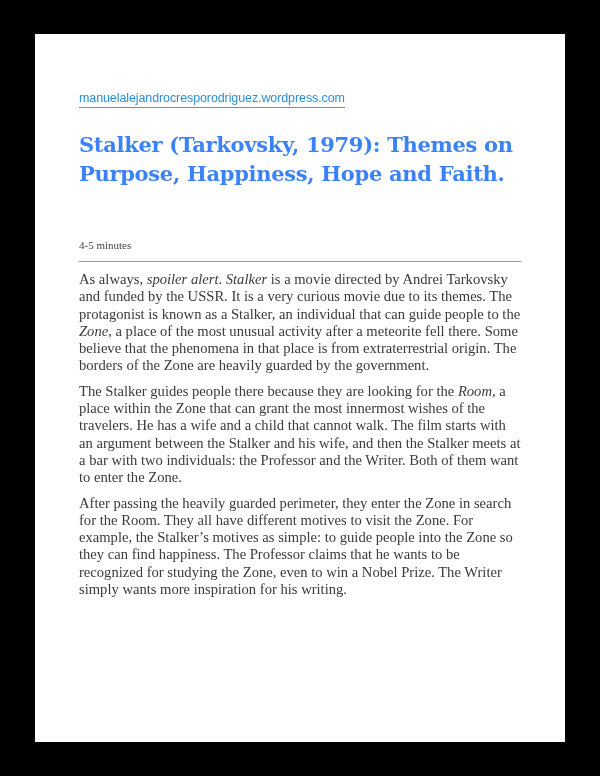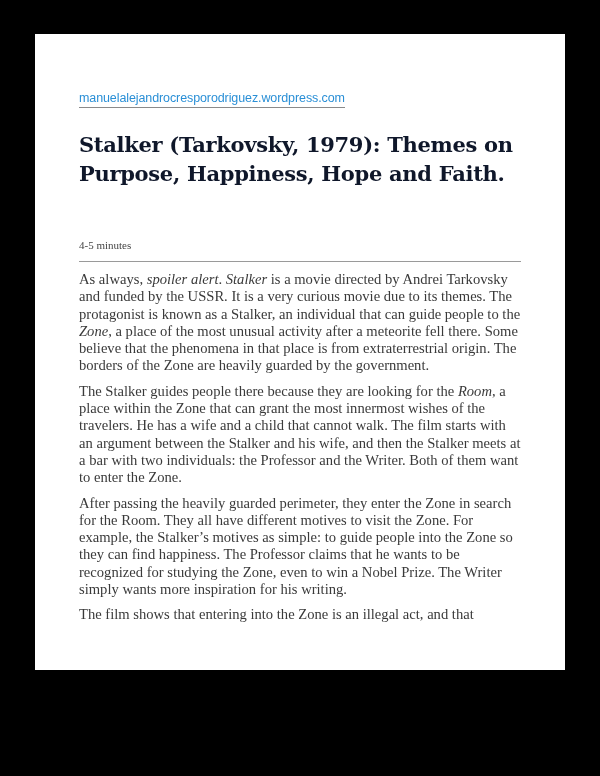--- a/index.html
+++ b/index.html
@@ -1,30 +1,30 @@
 <!DOCTYPE html>
 <html><head>
 <meta charset="utf-8">
 <style>
   html, body { margin:0; padding:0; background:#000; }
   body { width:600px; height:776px; position:relative; overflow:hidden; }
   .page {
-    position:absolute; left:35px; top:34px; width:530px; height:636px;
+    position:absolute; left:35px; top:34px; width:530px; height:708px;
     background:#fff; overflow:hidden;
   }
   .source {
     position:absolute; left:44px; top:57px;
     font-family:"Liberation Sans", sans-serif; font-size:12.5px;
     color:#2a8fd6; text-decoration:none; letter-spacing:-0.1px;
     padding-bottom:2px; border-bottom:1.5px solid #8a8a8a; white-space:nowrap;
   }
   .title {
     position:absolute; left:44px; top:96px; width:444px; margin:0;
     font-family:"DejaVu Serif", serif; font-weight:bold; font-size:21px;
-    line-height:29px; color:#0f172a; letter-spacing:-0.3px;
+    line-height:29px; color:#3b82f6; letter-spacing:-0.3px;
   }
   .readtime {
     position:absolute; left:44px; top:205px;
     font-family:"Liberation Serif", serif; font-size:11px; color:#444;
   }
   .rule {
     position:absolute; left:44px; top:227px; width:442px; height:0;
     border-top:1.5px solid #9a9a9a;
   }
   .body {
@@ -40,15 +40,14 @@
 
 <div class="page">
   <a class="source">manuelalejandrocresporodriguez.wordpress.com</a>
   <h1 class="title">Stalker (Tarkovsky, 1979): Themes on Purpose, Happiness, Hope and Faith.</h1>
   <div class="readtime">4-5 minutes</div>
   <div class="rule"></div>
   <div class="body">
     <p><span>As always, </span><em>spoiler alert</em><span>. </span><em>Stalker</em><span> is a movie directed by Andrei Tarkovsky and funded by the USSR. It is a very curious movie due to its themes. The protagonist is known as a Stalker, an individual that can guide people to the </span><em>Zone</em><span>, a place of the most unusual activity after a meteorite fell there. Some believe that the phenomena in that place is from extraterrestrial origin. The borders of the Zone are heavily guarded by the government.</span></p>
     <p><span>The Stalker guides people there because they are looking for the </span><em>Room</em><span>, a place within the Zone that can grant the most innermost wishes of the travelers. He has a wife and a child that cannot walk. The film starts with an argument between the Stalker and his wife, and then the Stalker meets at a bar with two individuals: the Professor and the Writer. Both of them want to enter the Zone.</span></p>
     <p>After passing the heavily guarded perimeter, they enter the Zone in search for the Room. They all have different motives to visit the Zone. For example, the Stalker’s motives as simple: to guide people into the Zone so they can find happiness. The Professor claims that he wants to be recognized for studying the Zone, even to win a Nobel Prize. The Writer simply wants more inspiration for his writing.</p>
-    <p>The film shows that entering into the Zone is an illegal act, and that</p>
   </div>
 </div>
 
 </body></html>

